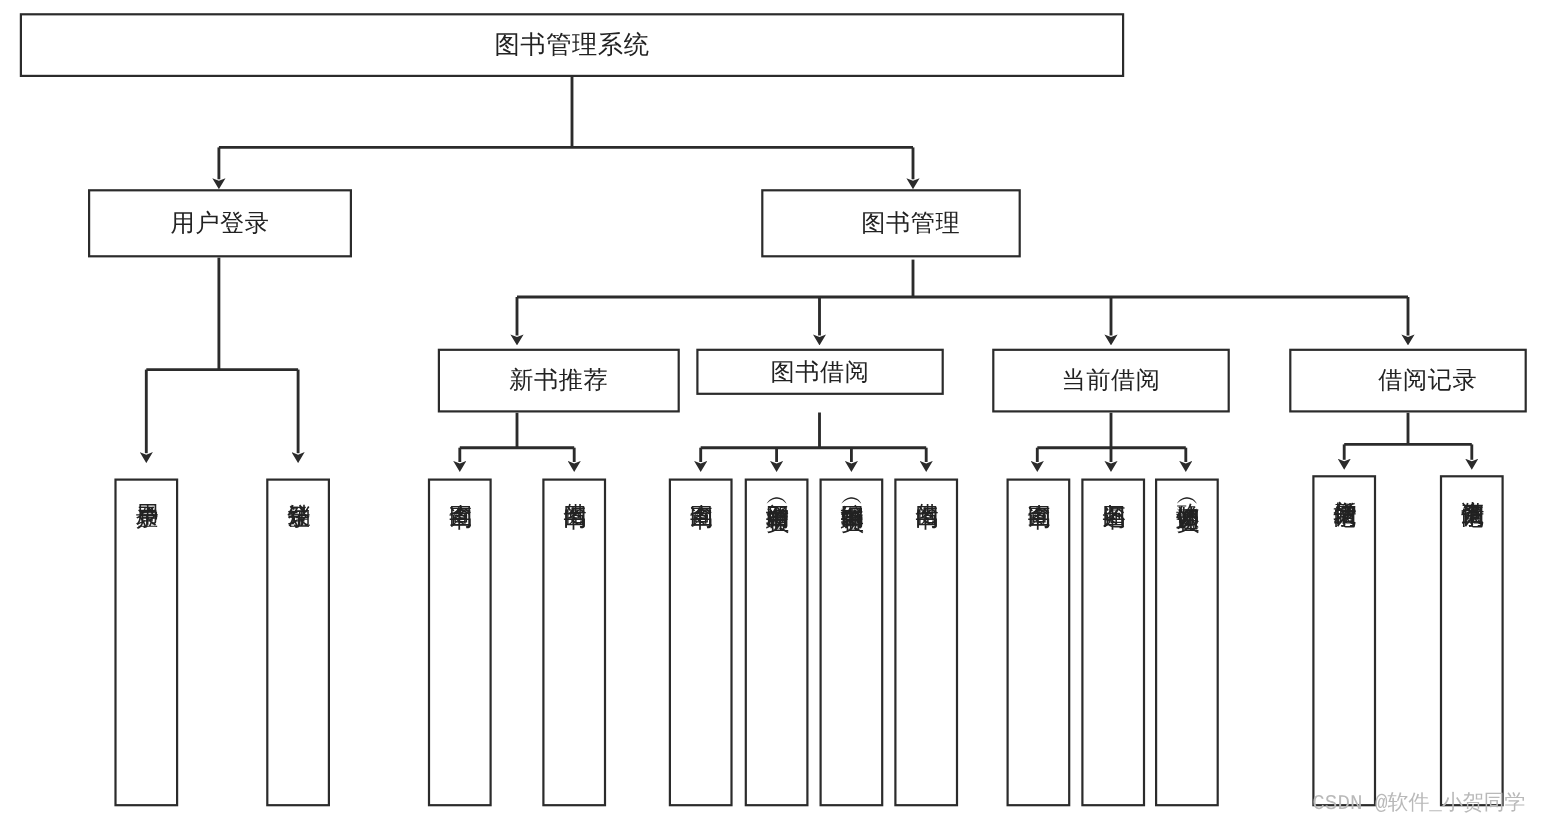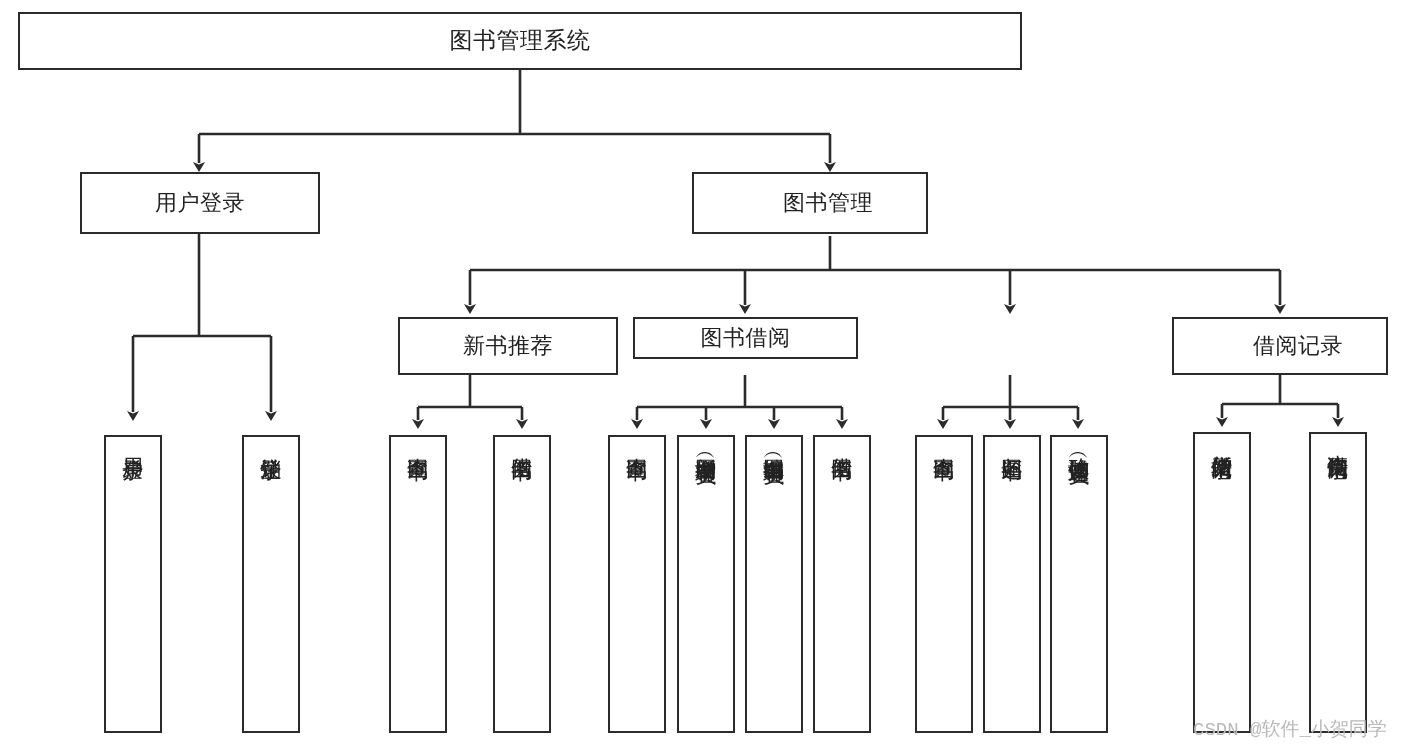--- a/index.html
+++ b/index.html
@@ -134,20 +134,23 @@
   <div class="node horiz" style="left:692px; top:172px; width:236px; height:62px;padding-left:36px;">
     <span class="label">图书管理</span>
   </div>
 
   <div class="node horiz" style="left:360px; top:317px; width:220px; height:58px;margin-left:38px;">
     <span class="label">新书推荐</span>
   </div>
   <div class="node horiz" style="left:633px; top:317px; width:225px; height:42px;">
     <span class="label">图书借阅</span>
   </div>
+  <div class="node horiz" style="left:902px; top:317px; width:216px; height:58px;">
+    <span class="label">当前借阅</span>
+  </div>
   <div class="node horiz" style="left:1172px; top:317px; width:216px; height:58px;padding-left:36px;">
     <span class="label">借阅记录</span>
   </div>
 
   <div class="node vert" style="left:104px; top:435px; width:58px; height:298px;">
     <span class="label">用户登录</span>
   </div>
   <div class="node vert" style="left:242px; top:435px; width:58px; height:298px;">
     <span class="label">注销登录</span>
   </div>

